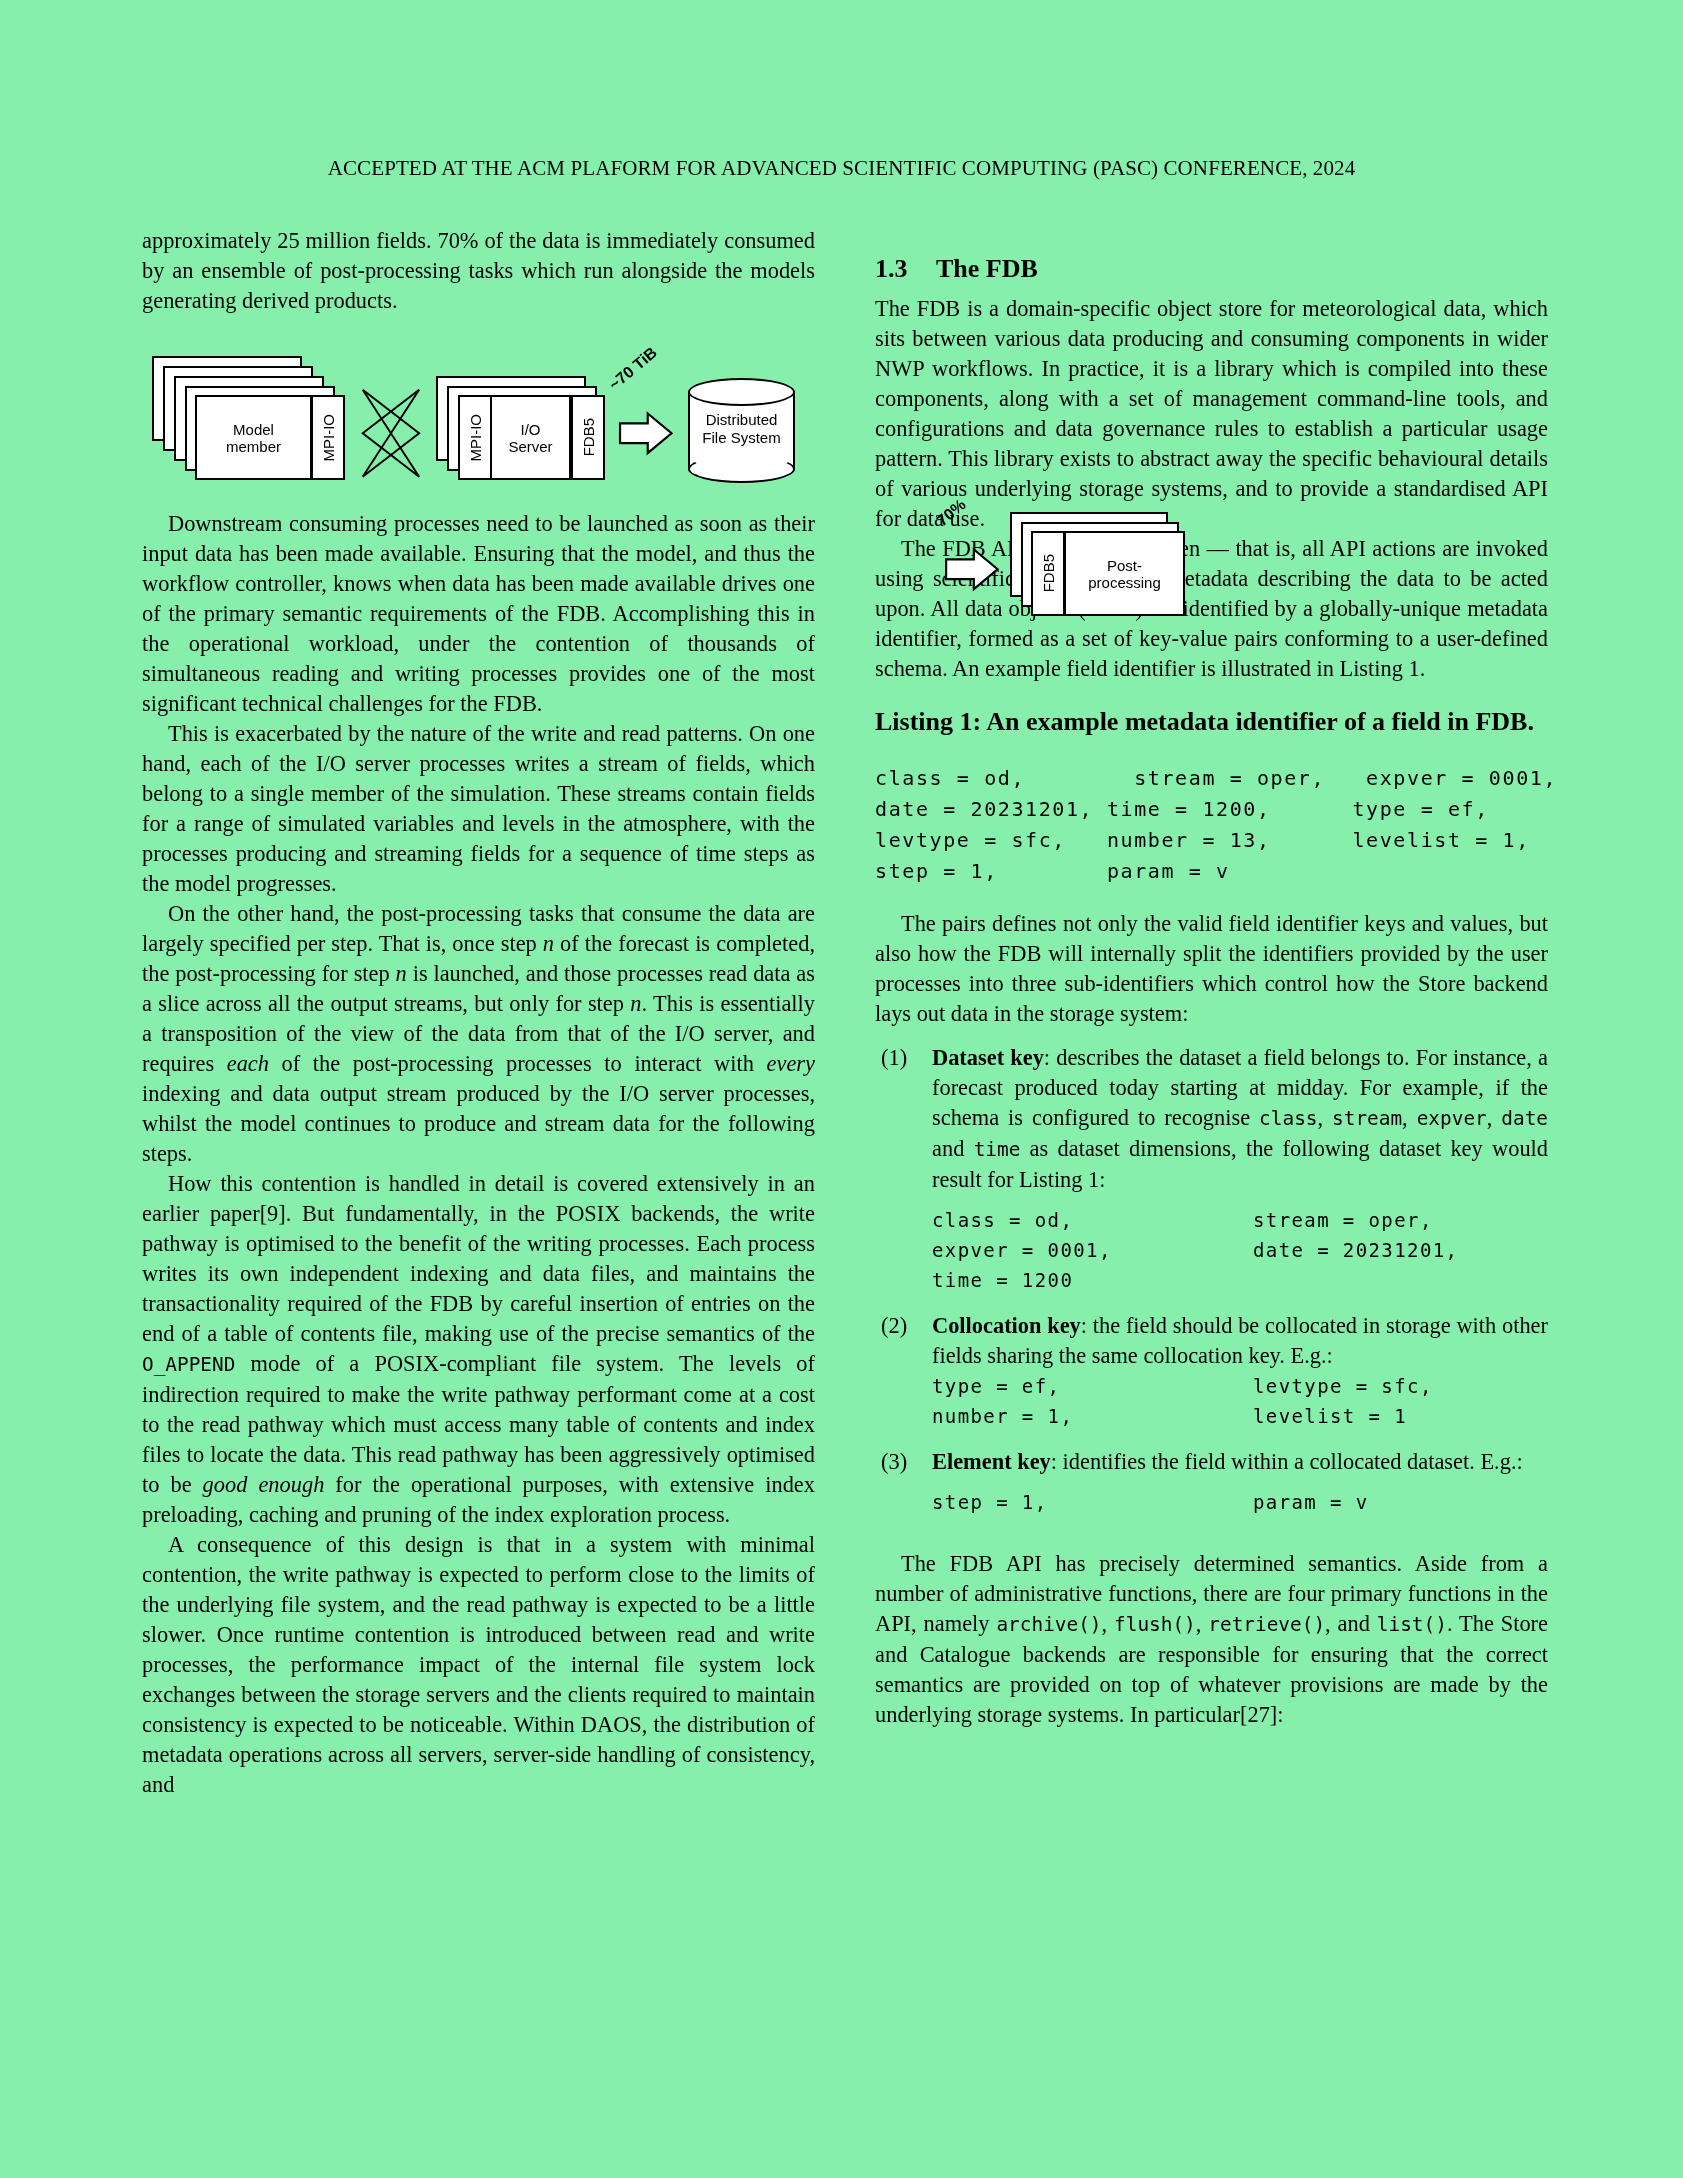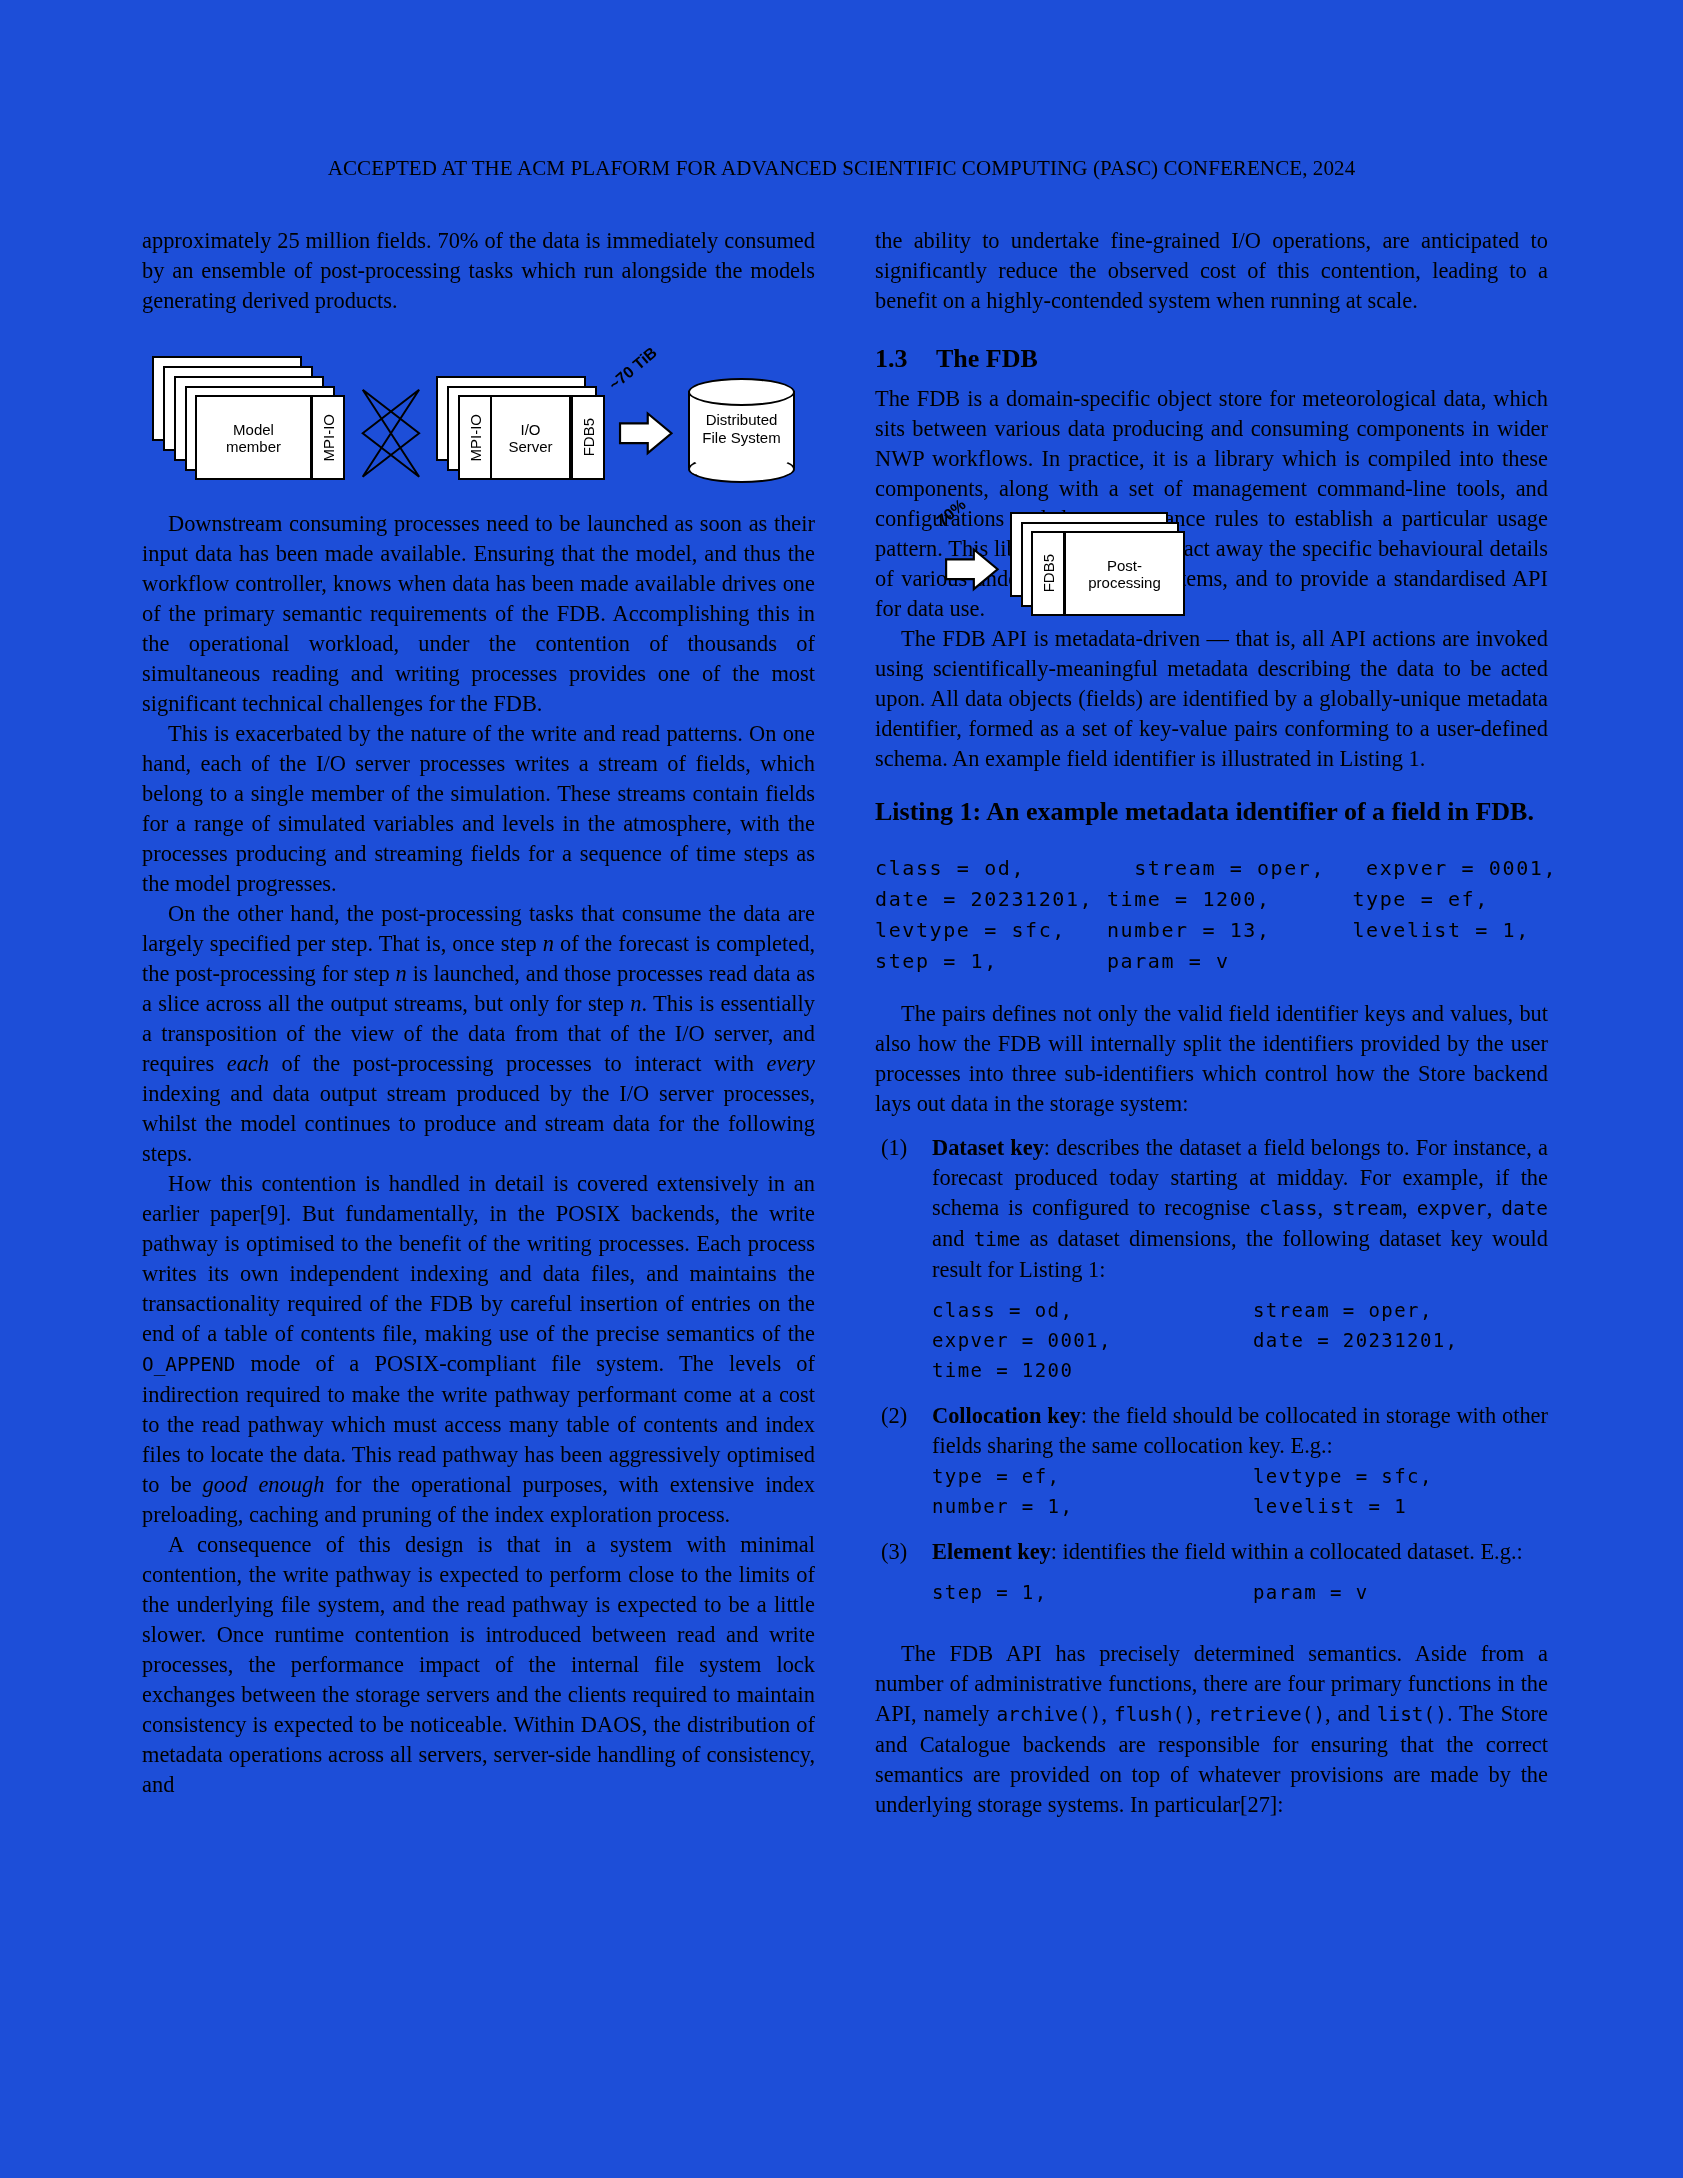--- a/index.html
+++ b/index.html
@@ -13,21 +13,21 @@
     font-family: "Liberation Serif", "DejaVu Serif", serif;
     color: #000000;
     position: relative;
     overflow: hidden;
   }
   .page {
     position: absolute;
     left: 0; top: 0;
     width: 1683px;
     height: 2178px;
-    background: #1d4ed8;
+    background: #86efac;
   }
   .running-head {
     position: absolute;
     left: 0;
     top: 156px;
     width: 1683px;
     text-align: center;
     font-size: 21px;
     letter-spacing: 0.1px;
     font-family: "Liberation Serif", "DejaVu Serif", serif;
@@ -280,21 +280,20 @@
       <p class="body indent"><span>On the other hand, the post-processing tasks that consume the data are largely specified per step. That is, once step </span><i>n</i><span> of the forecast is completed, the post-processing for step </span><i>n</i><span> is launched, and those processes read data as a slice across all the output streams, but only for step </span><i>n</i><span>. This is essentially a transposition of the view of the data from that of the I/O server, and requires </span><i>each</i><span> of the post-processing processes to interact with </span><i>every</i><span> indexing and data output stream produced by the I/O server processes, whilst the model continues to produce and stream data for the following steps.</span></p>
 
       <p class="body indent"><span>How this contention is handled in detail is covered extensively in an earlier paper[9]. But fundamentally, in the POSIX backends, the write pathway is optimised to the benefit of the writing processes. Each process writes its own independent indexing and data files, and maintains the transactionality required of the FDB by careful insertion of entries on the end of a table of contents file, making use of the precise semantics of the </span><code>O_APPEND</code><span> mode of a POSIX-compliant file system. The levels of indirection required to make the write pathway performant come at a cost to the read pathway which must access many table of contents and index files to locate the data. This read pathway has been aggressively optimised to be </span><i>good enough</i><span> for the operational purposes, with extensive index preloading, caching and pruning of the index exploration process.</span></p>
 
       <p class="body indent">A consequence of this design is that in a system with minimal contention, the write pathway is expected to perform close to the limits of the underlying file system, and the read pathway is expected to be a little slower. Once runtime contention is introduced between read and write processes, the performance impact of the internal file system lock exchanges between the storage servers and the clients required to maintain consistency is expected to be noticeable. Within DAOS, the distribution of metadata operations across all servers, server-side handling of consistency, and</p>
 
     </div>
 
     <div class="col">
 
-      <p class="body">the ability to undertake fine-grained I/O operations, are anticipated to significantly reduce the observed cost of this contention, leading to a benefit on a highly-contended system when running at scale.</p>
 
       <h2 class="sec-head">
         <span class="num">1.3</span><span>The FDB</span>
       </h2>
 
       <p class="body">The FDB is a domain-specific object store for meteorological data, which sits between various data producing and consuming components in wider NWP workflows. In practice, it is a library which is compiled into these components, along with a set of management command-line tools, and configurations and data governance rules to establish a particular usage pattern. This library exists to abstract away the specific behavioural details of various underlying storage systems, and to provide a standardised API for data use.</p>
 
       <p class="body indent">The FDB API is metadata-driven — that is, all API actions are invoked using scientifically-meaningful metadata describing the data to be acted upon. All data objects (fields) are identified by a globally-unique metadata identifier, formed as a set of key-value pairs conforming to a user-defined schema. An example field identifier is illustrated in Listing 1.</p>
 
       <div class="spacer-22"></div>

